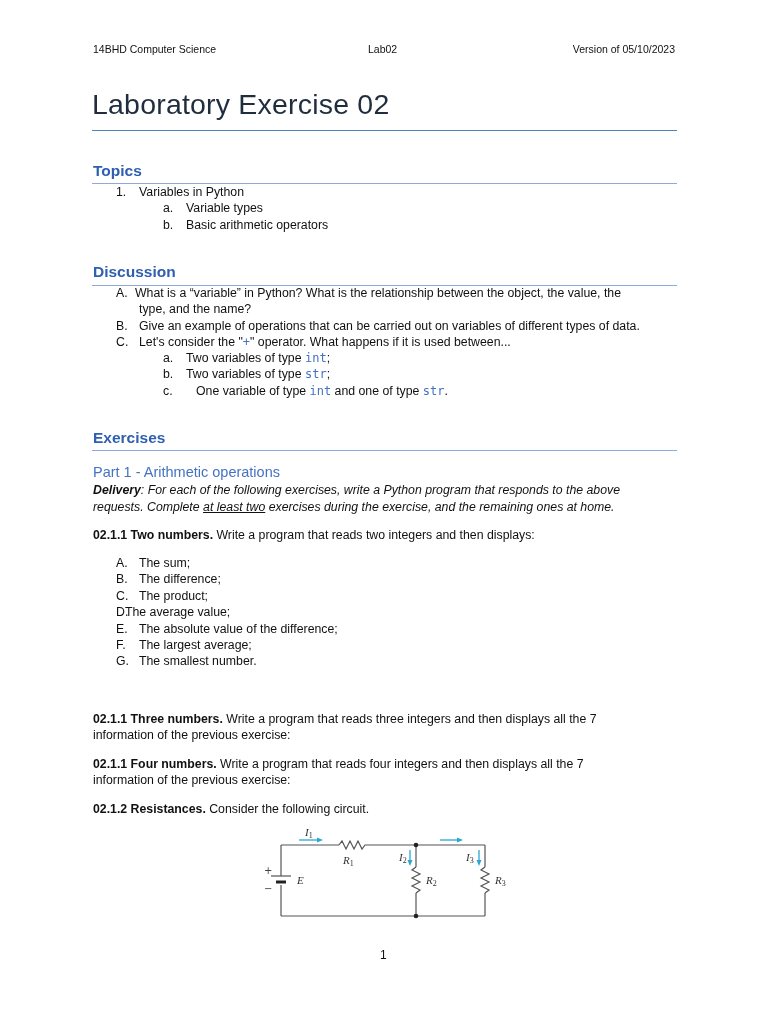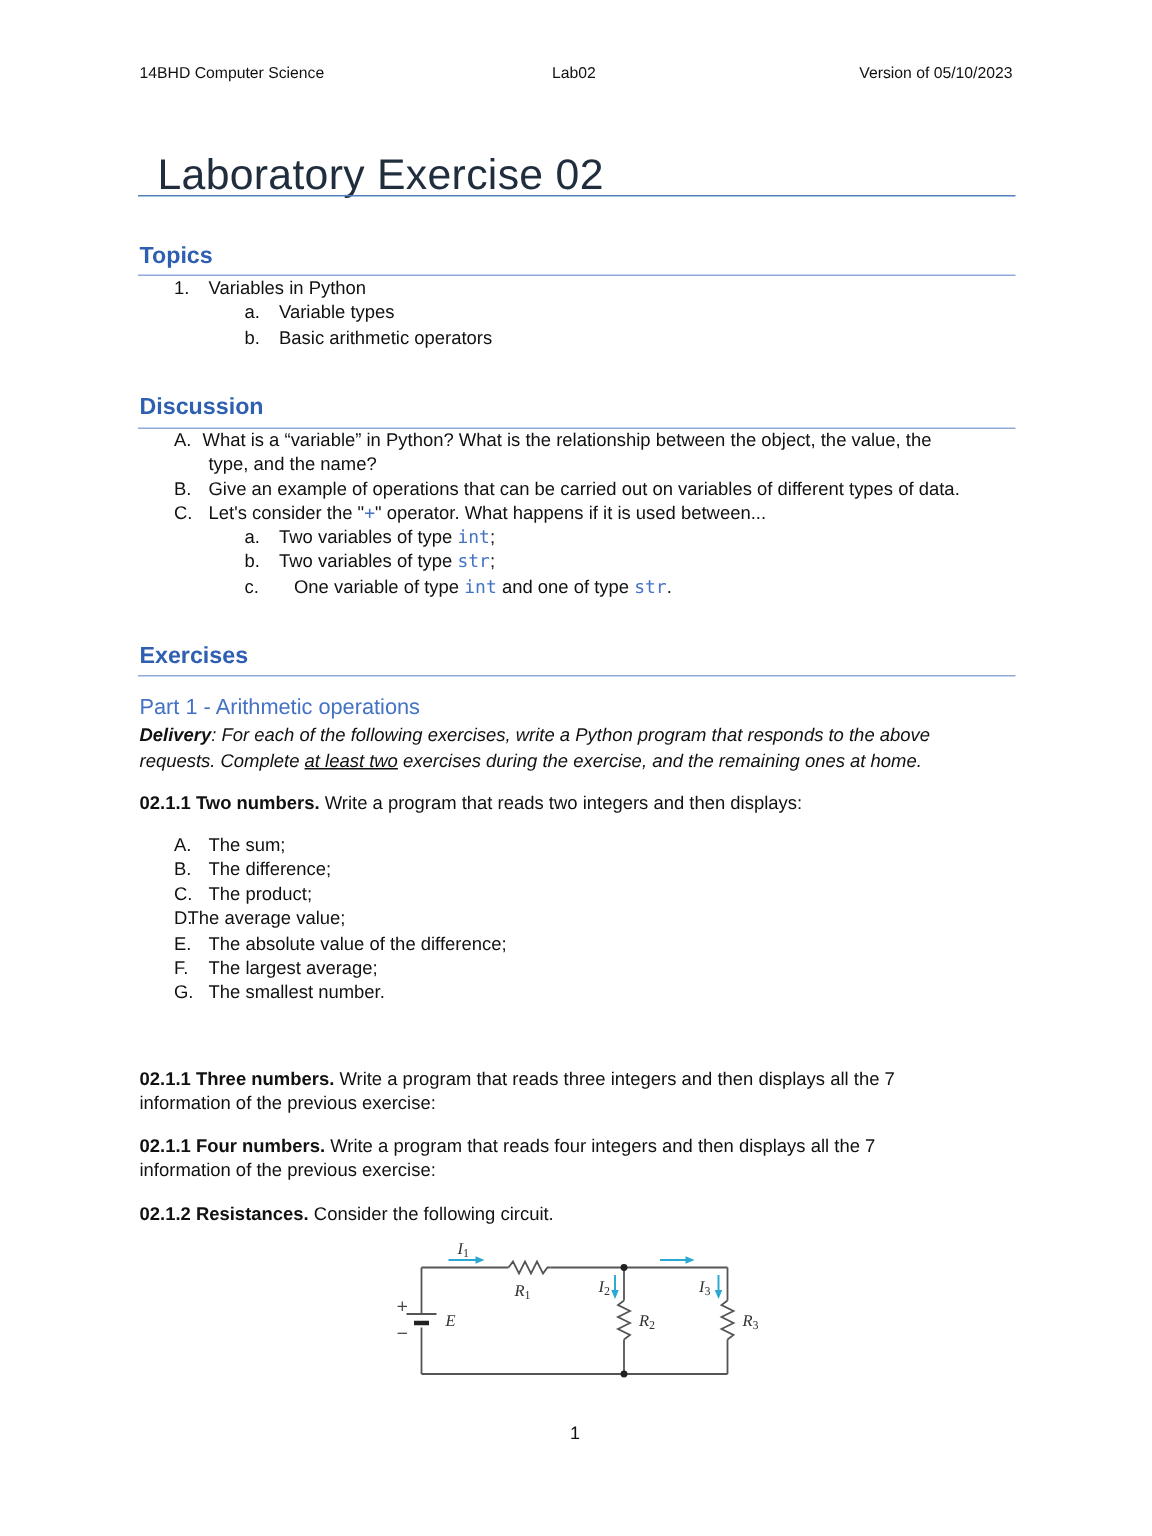--- a/index.html
+++ b/index.html
@@ -8,21 +8,21 @@
   .page { position: absolute; left: 0; top: 0; width: 704px; height: 1024px; }
 
   .hdr { position: absolute; top: 43px; left: 93px; width: 582px; height: 14px;
          font-size: 10.5px; color: #111; }
   .hdr span { position: absolute; top: 0; white-space: nowrap; }
   .hdr .l { left: 0; }
   .hdr .c { left: 275px; }
   .hdr .r { right: 0; }
 
   .title { position: absolute; left: 92px; top: 88px; font-size: 28.5px; color: #1f2d3d;
-           font-weight: normal; letter-spacing: 0.2px; white-space: nowrap; margin: 13px; }
+           font-weight: normal; letter-spacing: 0.2px; white-space: nowrap; margin: 0; }
   .title-rule { position: absolute; left: 92px; top: 130px; width: 585px; height: 1px; background: #4f81bd; }
 
   .h1 { position: absolute; left: 93px; font-size: 15.5px; color: #2e5fb0; margin: 0; font-weight: bold; white-space: nowrap; }
   .h1-rule { position: absolute; left: 92px; width: 585px; height: 1px; background: #8eaadb; }
   .h2 { position: absolute; left: 93px; font-size: 14.5px; color: #4472c4; margin: 0; font-weight: normal; white-space: nowrap; }
 
   .line { position: absolute; font-size: 12.3px; line-height: 16px; white-space: nowrap; color: #111; }
   .code { font-family: "DejaVu Sans Mono", "Liberation Mono", monospace; color: #4472c4; font-size: 12px; }
   .b { font-weight: bold; }
   .i { font-style: italic; }

